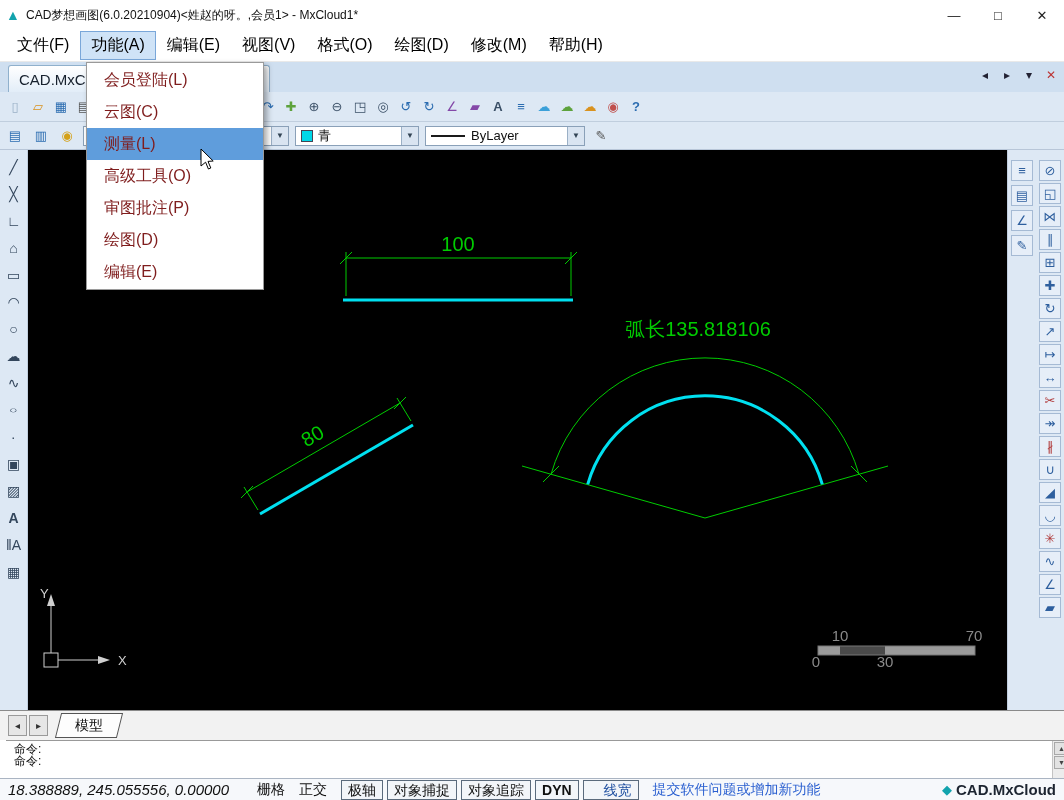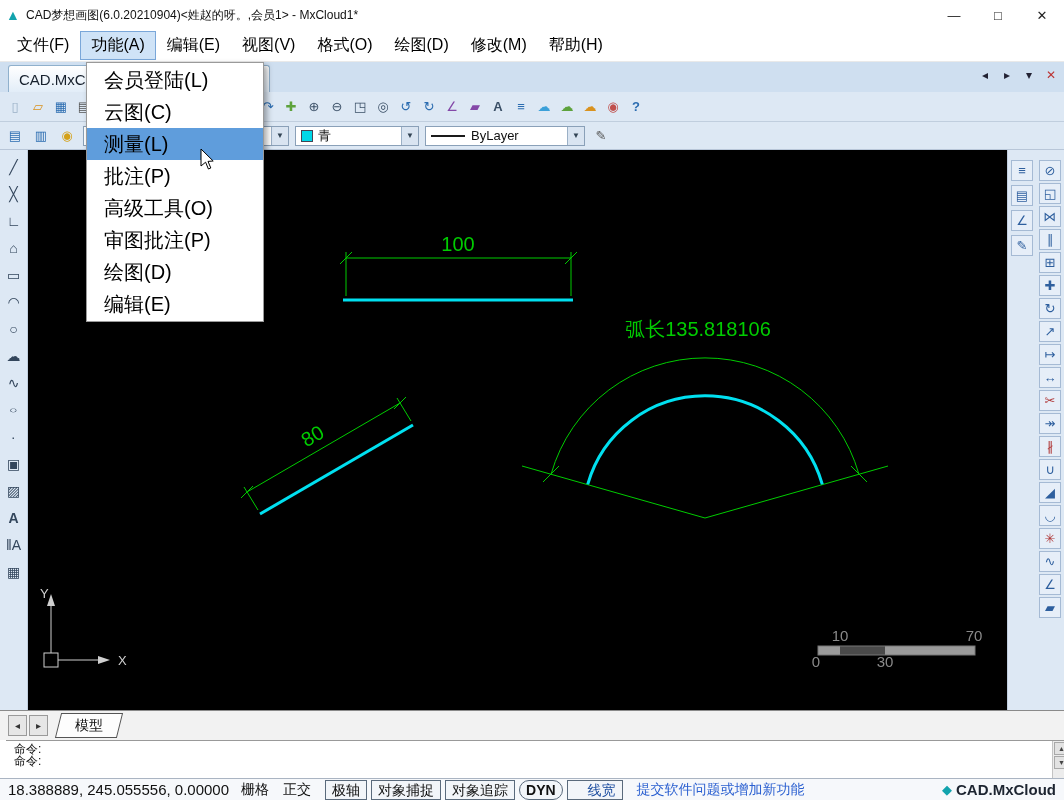--- a/index.html
+++ b/index.html
@@ -50,31 +50,31 @@
   .model-strip{top:710px;left:0;width:1064px;height:30px;background:#f2f2f2;border-top:1px solid #8a8a8a;display:flex;align-items:center;padding-left:8px;box-sizing:border-box;gap:2px;}
   .nav-btn{width:17px;height:19px;background:#e6e6e6;border:1px solid #9a9a9a;display:flex;align-items:center;justify-content:center;font-size:10px;color:#333;}
   .model-tab{margin-left:8px;width:60px;height:23px;border:1px solid #555;background:#fdfdfd;transform:skewX(-14deg);display:flex;align-items:center;justify-content:center;}
   .model-tab span{transform:skewX(14deg);font-size:14px;color:#111;}
   
   .command-area{top:740px;left:6px;width:1064px;height:38px;background:#ffffff;border-top:1px solid #999;box-sizing:border-box;padding:2px 24px 0 8px;font-size:12px;color:#111;line-height:12px;}
   .cmd-scroll{position:absolute;right:0;top:0;width:17px;height:100%;background:#ececec;border-left:1px solid #c3c3c3;}
   .cmd-btn{width:15px;height:13px;margin:1px auto 0;background:#e2e2e2;border:1px solid #a8a8a8;box-sizing:border-box;display:flex;align-items:center;justify-content:center;font-size:7px;color:#444;}
   
   .statusbar{top:778px;left:0;width:1064px;height:22px;background:#f6f8fb;border-top:1px solid #aab4c2;display:flex;align-items:center;padding:0 8px;box-sizing:border-box;font-size:14px;color:#111;}
-  .coords{font-size:15px;margin-right:12px;white-space:nowrap;}
+  .coords{font-size:15px;margin-right:28px;white-space:nowrap;font-style:italic;}
   .flat-toggle{margin-right:14px;white-space:nowrap;}
   .box-toggle{border:1px solid #5a6a7c;padding:0 6px;height:18px;line-height:18px;margin-right:4px;white-space:nowrap;background:#f2f5f9;}
-  .box-toggle.dyn{font-weight:bold;border-radius:10px;}
+  .box-toggle.dyn{font-weight:bold;}
   .box-toggle.lw{color:#1f4fa0;padding-left:20px;}
   .fb-link{color:#2a5fd0;margin-left:10px;white-space:nowrap;}
   .brand{margin-left:auto;display:flex;align-items:center;gap:4px;font-size:15px;font-weight:bold;color:#1c2430;white-space:nowrap;}
   .brand .logo{color:#12a3ad;font-size:13px;}
   
   .dropdown{left:86px;top:62px;width:176px;background:#ffffff;border:1px solid #9a9a9a;box-shadow:3px 3px 6px rgba(0,0,0,.35);z-index:60;padding:1px 0;}
-  .dd-item{height:32px;line-height:32px;padding-left:17px;font-size:20px;color:#000000;white-space:nowrap;}
+  .dd-item{height:32px;line-height:32px;padding-left:17px;font-size:16px;color:#7f1d1d;white-space:nowrap;}
   .dd-item.hl{background:#5f9ddc;}
   .cursor{left:200px;top:148px;z-index:70;}
 </style>
 </head>
 <body>
 
 <div class="abs titlebar">
   <span class="app-logo">▲</span>
   <span class="title-text">CAD梦想画图(6.0.20210904)&lt;姓赵的呀。,会员1&gt; - MxCloud1*</span>
   <div class="win-controls">
@@ -293,21 +293,20 @@
   <span class="brand">
     <span class="logo">◆</span>
     <span>CAD.MxCloud</span>
   </span>
 </div>
 
 <div class="abs dropdown">
   <div class="dd-item">会员登陆(L)</div>
   <div class="dd-item">云图(C)</div>
   <div class="dd-item hl">测量(L)</div>
-  <div class="dd-item">批注(P)</div>
   <div class="dd-item">高级工具(O)</div>
   <div class="dd-item">审图批注(P)</div>
   <div class="dd-item">绘图(D)</div>
   <div class="dd-item">编辑(E)</div>
 </div>
 
 <svg class="abs cursor" width="15" height="23" viewBox="0 0 15 23">
   <polygon points="1,1 1,18 5.6,14.2 8.4,21 10.8,20 8,13.4 13.2,13" fill="#ffffff" stroke="#000000" stroke-width="1"></polygon>
 </svg>
 

